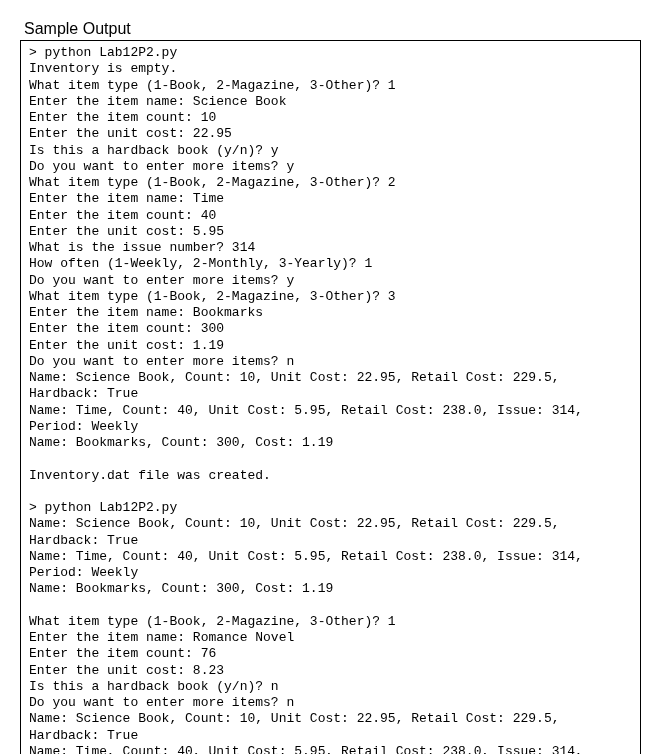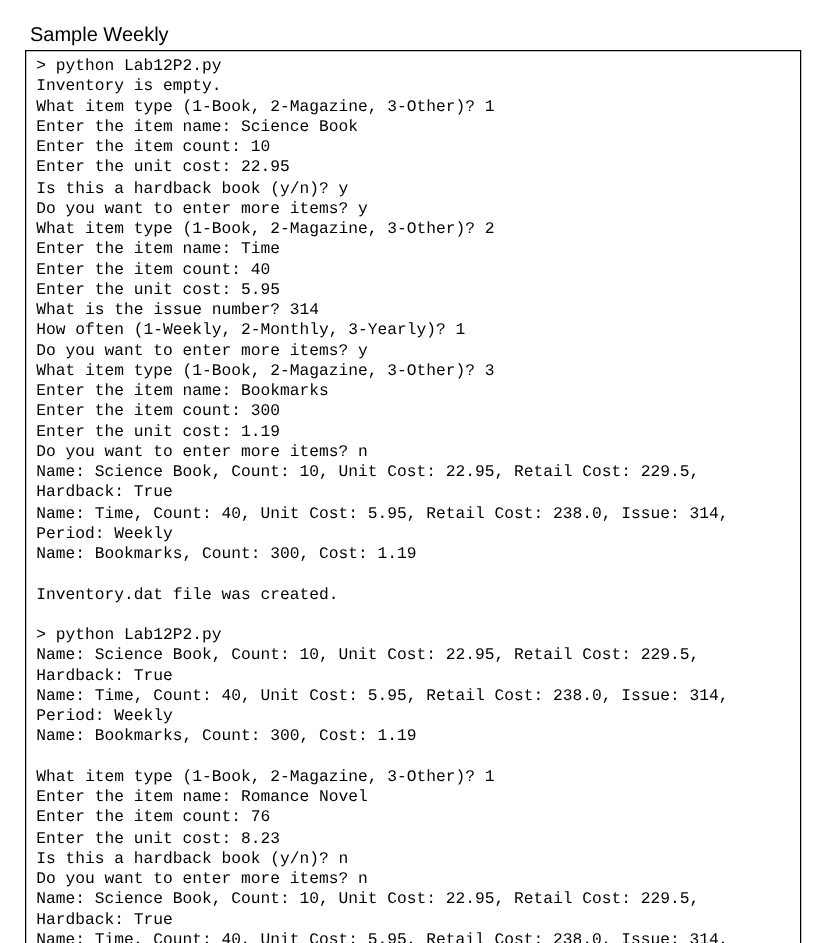--- a/index.html
+++ b/index.html
@@ -24,21 +24,21 @@
       font-family: "Courier New", Courier, monospace;
       font-size: 13px;
       line-height: 1.25;
       white-space: pre-wrap;
       word-wrap: break-word;
     }
   </style>
 </head>
 <body>
 
-<div class="title">Sample Weekly</div>
+<div class="title">Sample Output</div>
 <div class="output-box">&gt; python Lab12P2.py
 Inventory is empty.
 What item type (1-Book, 2-Magazine, 3-Other)? 1
 Enter the item name: Science Book
 Enter the item count: 10
 Enter the unit cost: 22.95
 Is this a hardback book (y/n)? y
 Do you want to enter more items? y
 What item type (1-Book, 2-Magazine, 3-Other)? 2
 Enter the item name: Time

